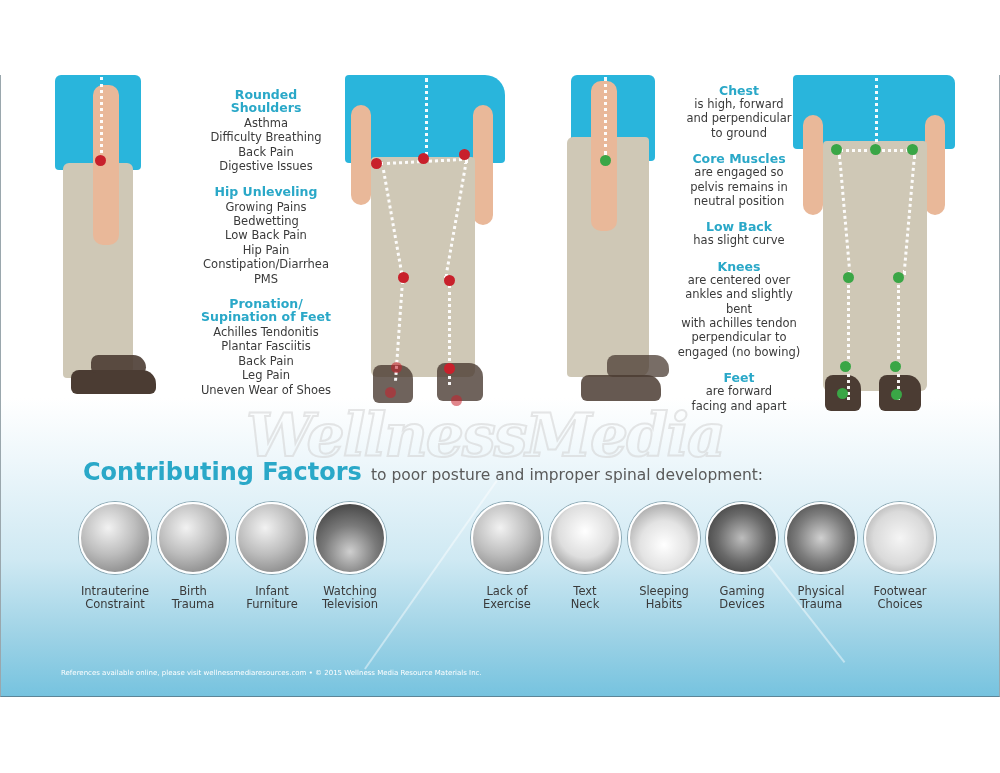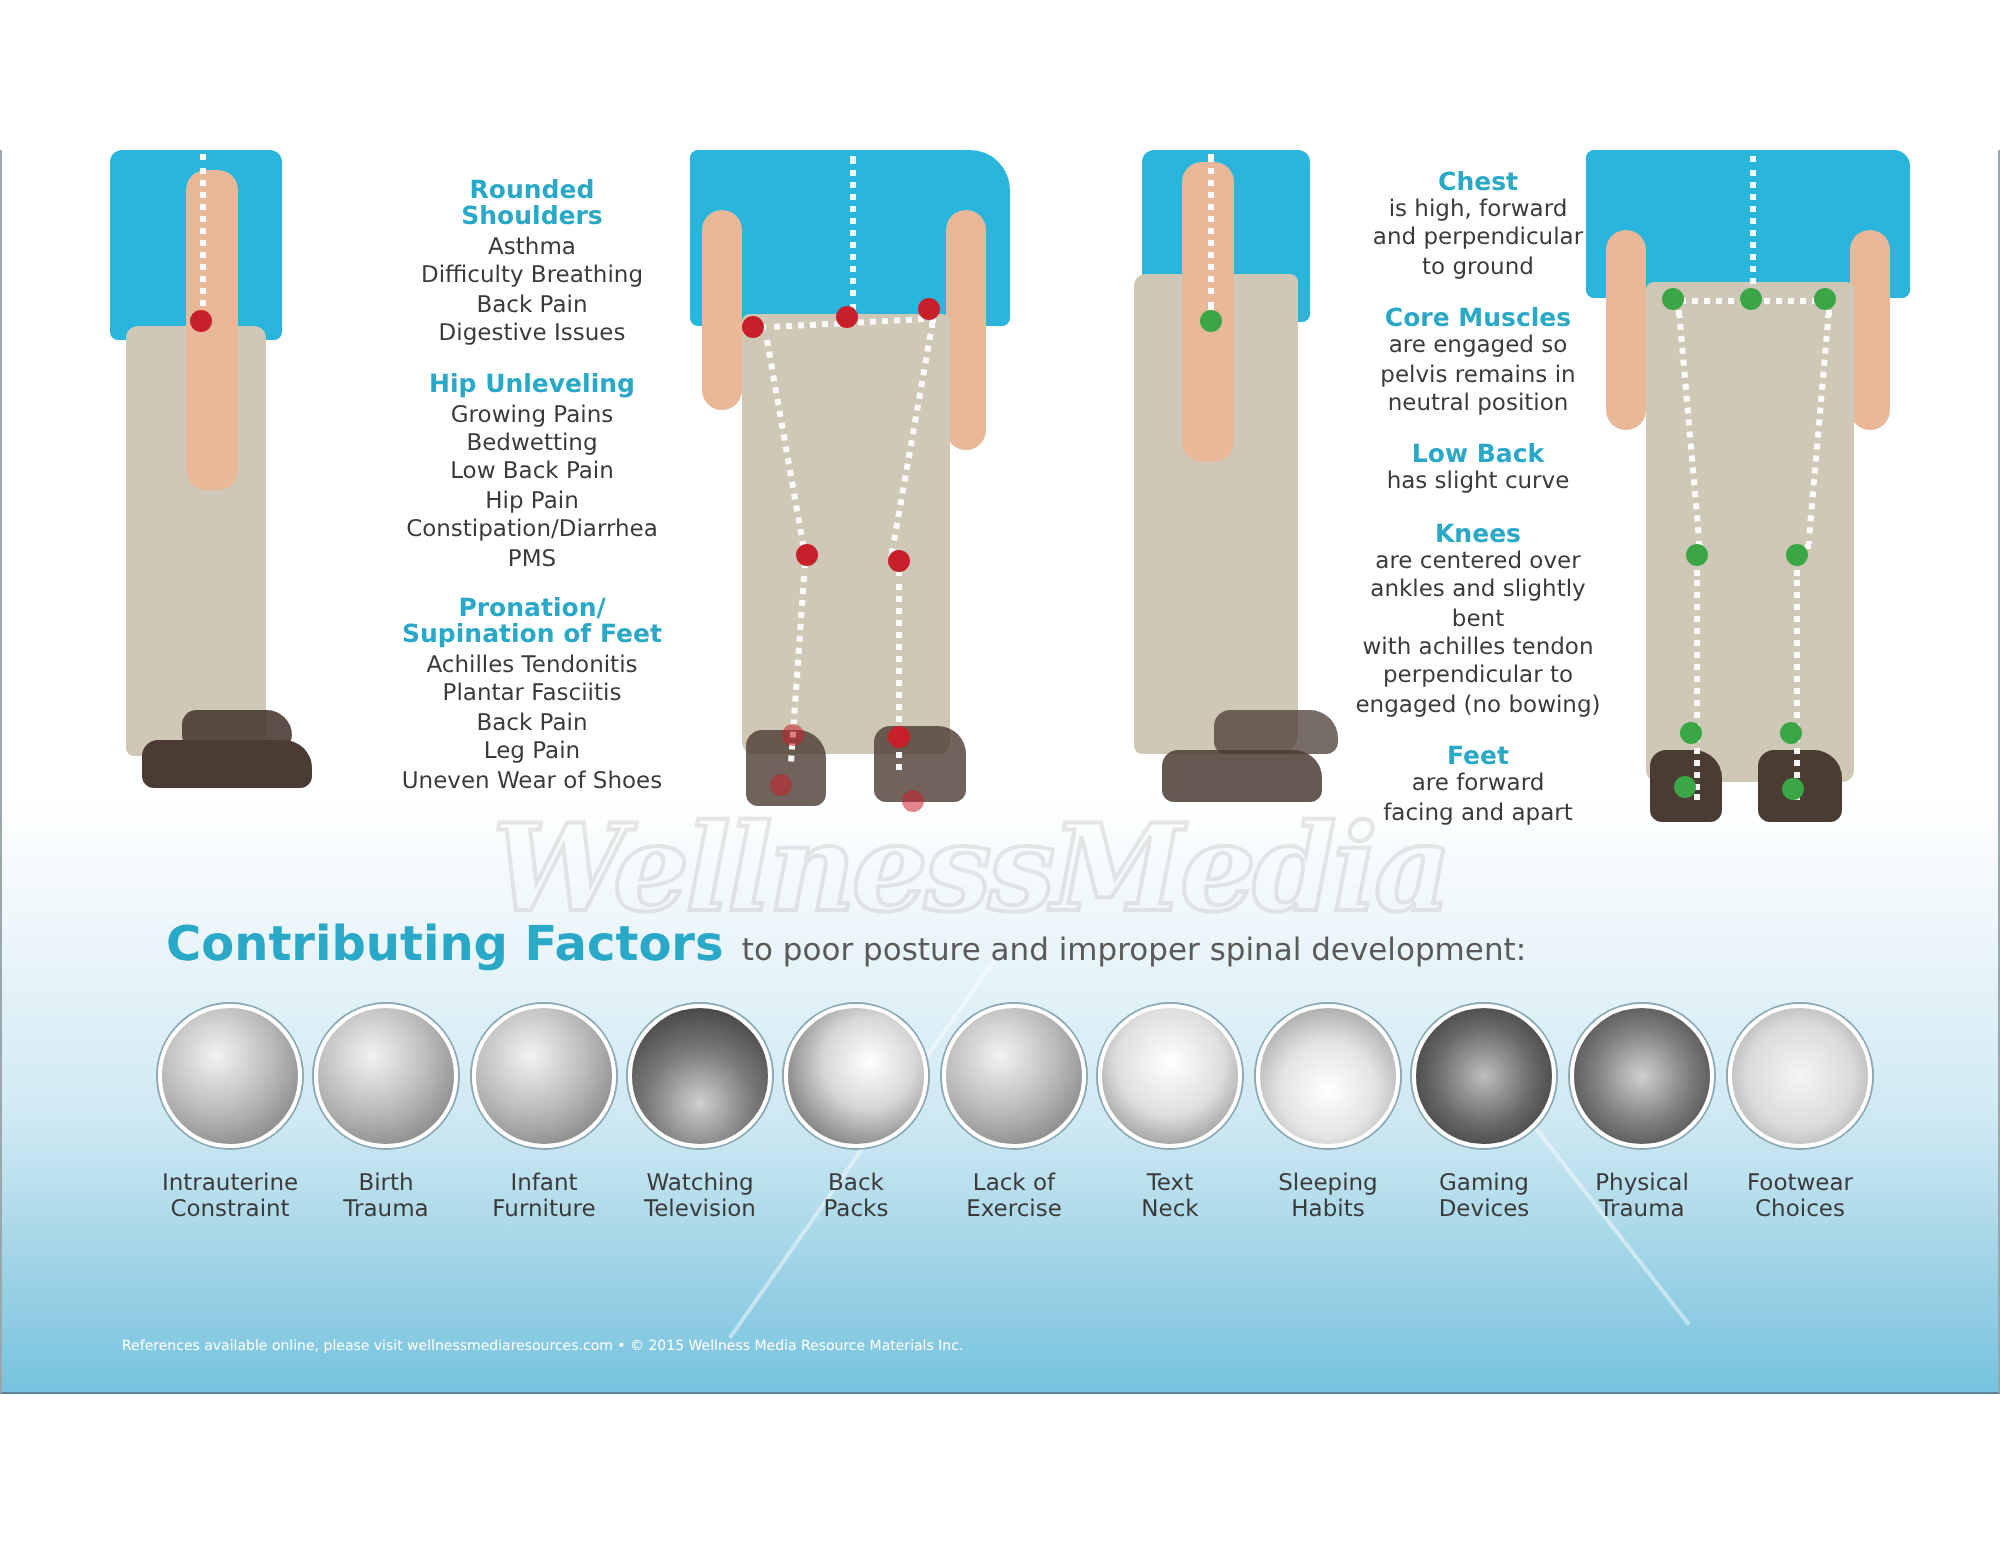--- a/index.html
+++ b/index.html
@@ -222,27 +222,20 @@
           <div>Furniture</div>
         </div>
     </div>
     <div class="factor" style="left:235px;">
       <div class="circle" style="background:radial-gradient(circle at 50% 70%, #cfcfcf 0%, #7a7a7a 45%, #303030 100%);"></div>
       <div class="label">
           <div>Watching</div>
           <div>Television</div>
         </div>
     </div>
-    <div class="factor" style="left:313px;">
-      <div class="circle" style="background:radial-gradient(circle at 60% 40%, #ffffff 0%, #d6d6d6 40%, #4f4f4f 100%);"></div>
-      <div class="label">
-          <div>Back</div>
-          <div>Packs</div>
-        </div>
-    </div>
     <div class="factor" style="left:470px;">
       <div class="circle" style="background:radial-gradient(circle at 50% 40%, #ffffff 0%, #dedede 50%, #777777 100%);"></div>
       <div class="label">
           <div>Text</div>
           <div>Neck</div>
         </div>
     </div>
     <div class="factor" style="left:392px;">
       <div class="circle"></div>
       <div class="label">

